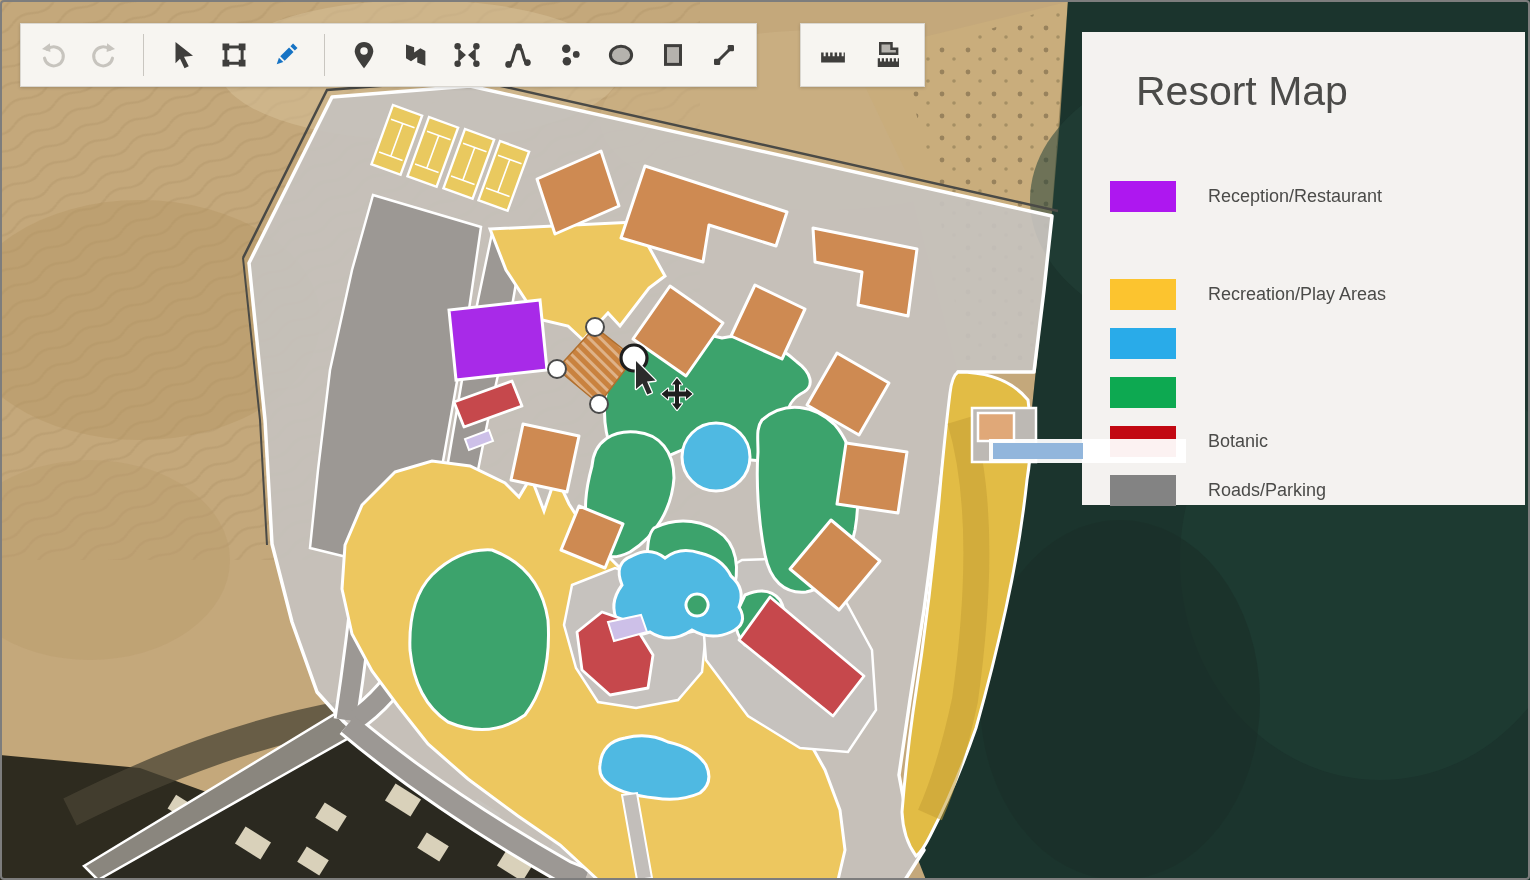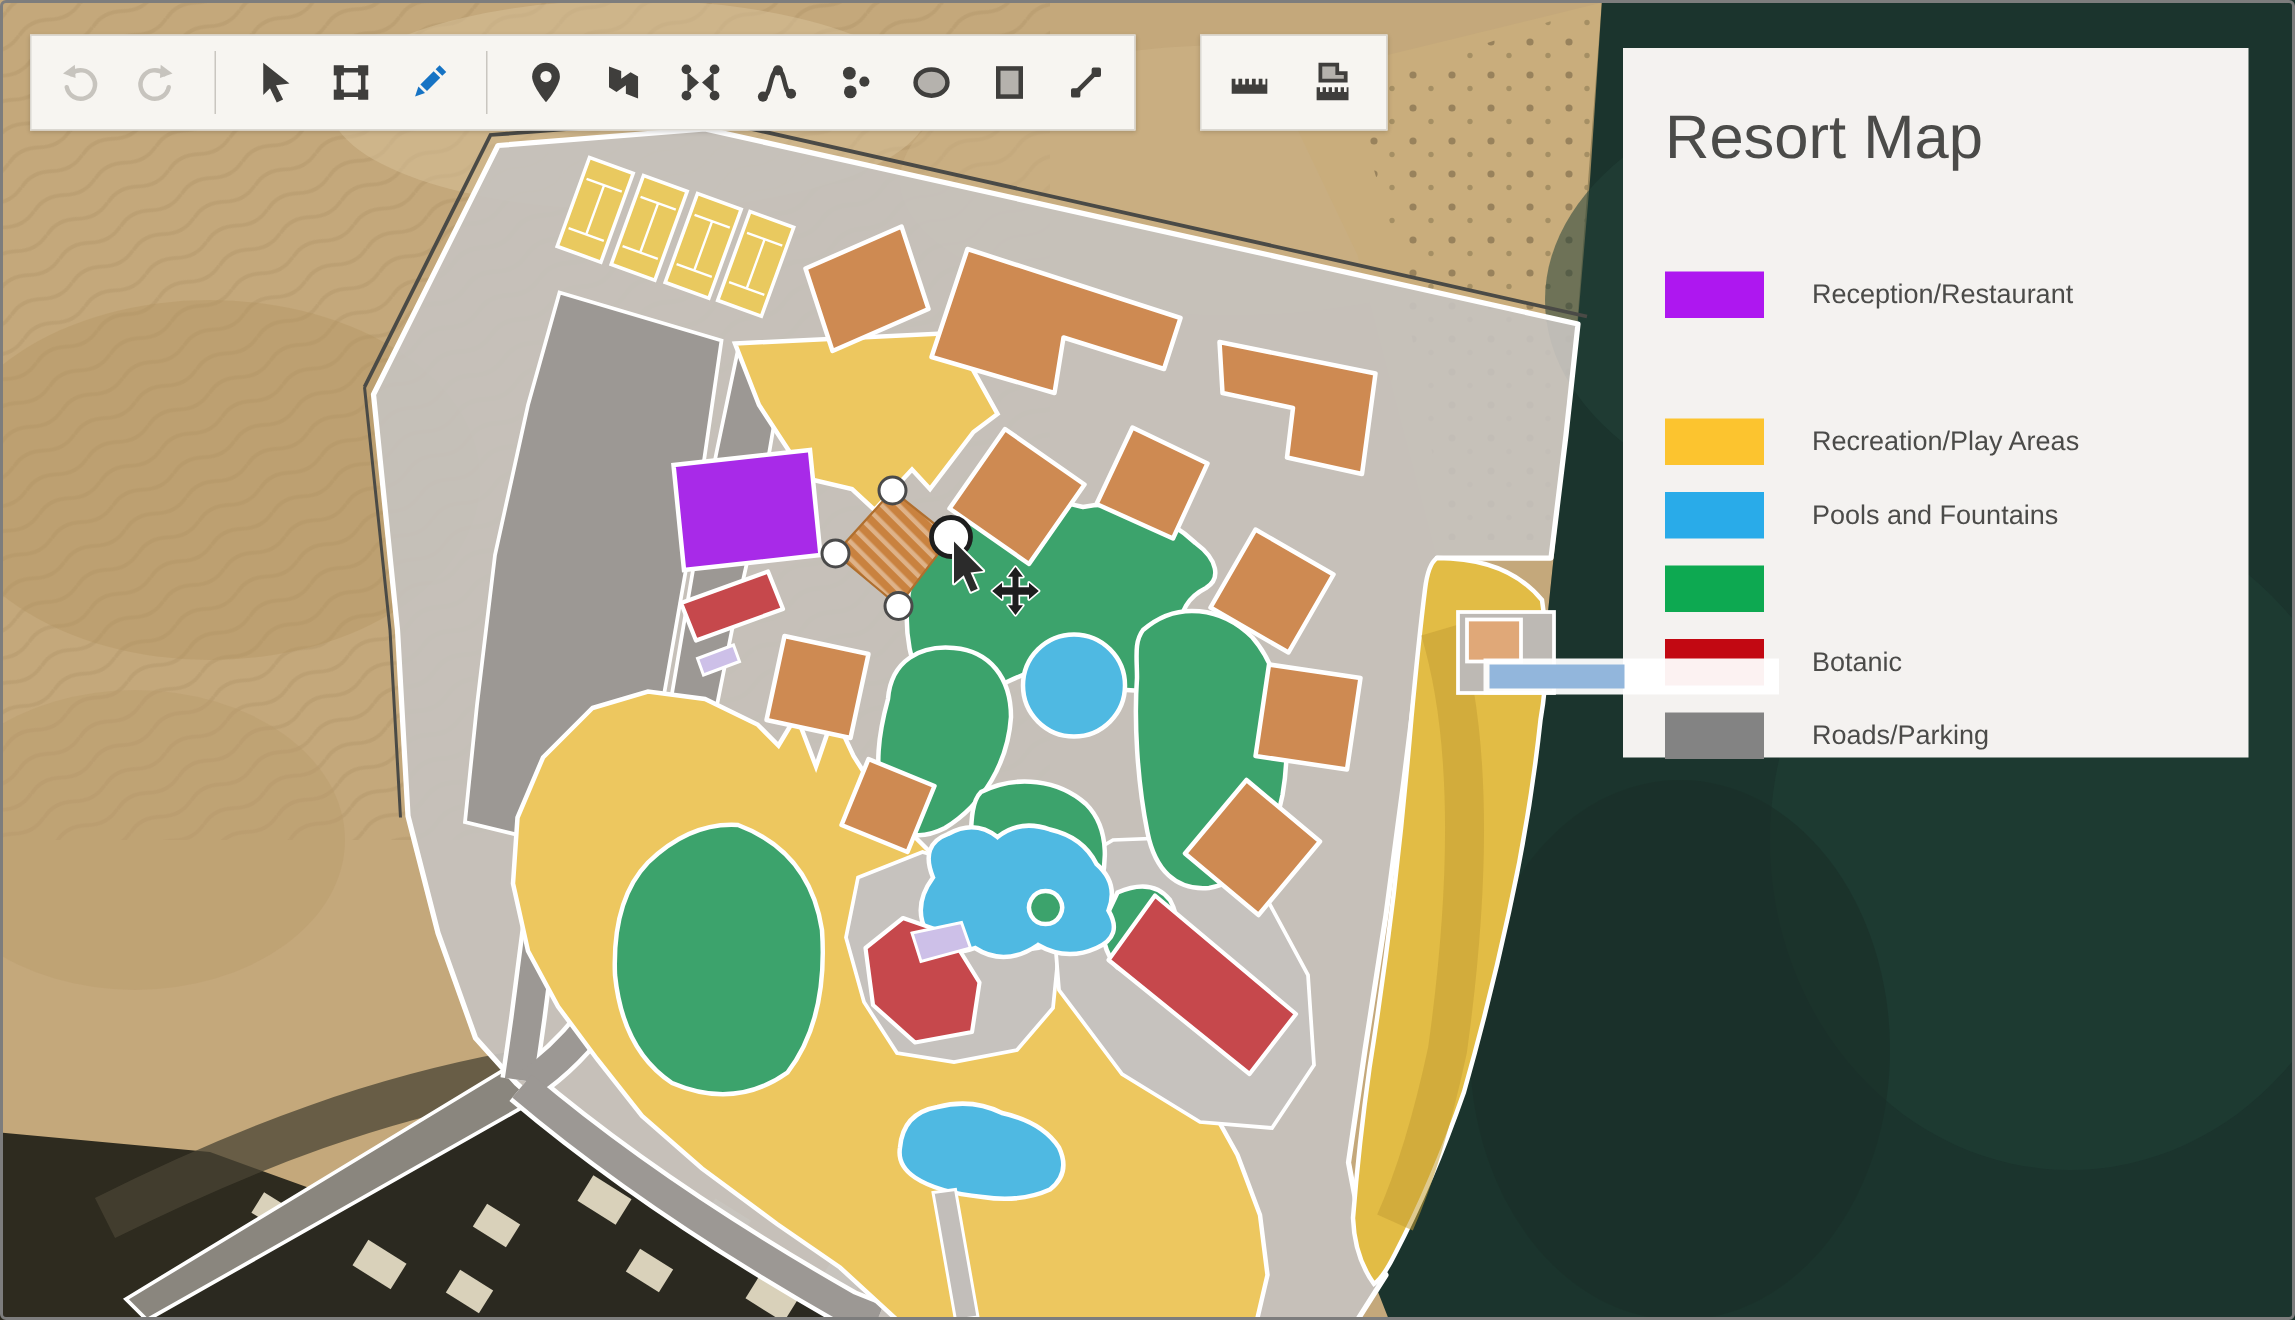--- a/index.html
+++ b/index.html
@@ -16,21 +16,21 @@
   #toolbar-measure{left:800px;width:125px;padding:0 10px;gap:12px;}
   .tb-btn{width:44px;height:50px;display:flex;align-items:center;justify-content:center;
           background:none;border:none;padding:0;cursor:pointer;}
   .tb-sep{width:1px;height:42px;background:#C9C6C0;margin:0 9px;flex:none;}
   .ic{width:30px;height:30px;}
   .ic .st{fill:none;stroke:#3F3E3C;stroke-width:2.4;stroke-linecap:round;stroke-linejoin:round;}
   .ic .fl{fill:#3F3E3C;}
   .disabled .st{stroke:#C7C4BE;} .disabled .fl{fill:#C7C4BE;} .active .fl{fill:#1673C4;}
 
   
-  #legend{position:absolute;left:1082px;top:32px;width:417px;height:473px;background:#F4F2F0;z-index:20;}
+  #legend{position:absolute;left:1082px;top:32px;width:417px;height:473px;background:#F4F2F0;z-index:20;padding-left:26px;}
   #legend h1{margin:36px 0 0 28px;font-size:41px;font-weight:400;color:#4B4B49;letter-spacing:0;}
   .lg-row{position:absolute;left:28px;height:32px;display:flex;align-items:center;}
   .lg-swatch{width:66px;height:31px;position:relative;z-index:40;flex:none;}
   .lg-label{margin-left:32px;font-size:18px;color:#4B4B49;white-space:nowrap;}
 
   
   #pier-casing{position:absolute;left:989px;top:439px;width:197px;height:24px;background:rgba(255,255,255,.95);z-index:30;}
   #pier-water{position:absolute;left:993px;top:443px;width:90px;height:16px;background:#92B6DC;z-index:31;}
 
   
@@ -194,21 +194,20 @@
   <div class="lg-row" style="top:148px">
     <span class="lg-swatch" style="background: rgb(174, 23, 240);"></span>
     <span class="lg-label">Reception/Restaurant</span>
   </div>
   <div class="lg-row" style="top:246px">
     <span class="lg-swatch" style="background: rgb(252, 196, 47);"></span>
     <span class="lg-label">Recreation/Play Areas</span>
   </div>
   <div class="lg-row" style="top:295px">
     <span class="lg-swatch" style="background: rgb(41, 171, 233);"></span>
-    <span class="lg-label">Pools and Fountains</span>
   </div>
   <div class="lg-row" style="top:344px">
     <span class="lg-swatch" style="background: rgb(13, 169, 81);"></span>
   </div>
   <div class="lg-row" style="top:393px">
     <span class="lg-swatch" style="background: rgb(194, 8, 18);"></span>
     <span class="lg-label">Botanic</span>
   </div>
   <div class="lg-row" style="top:442px">
     <span class="lg-swatch" style="background: rgb(131, 131, 131);"></span>

